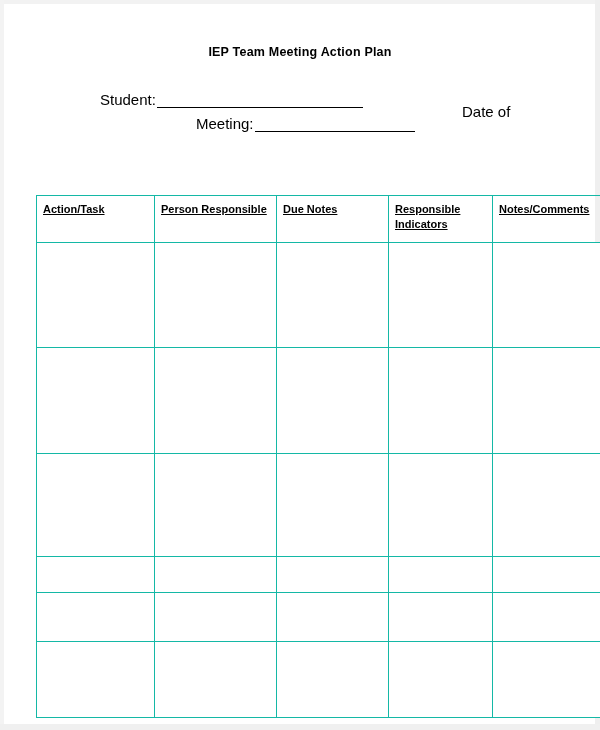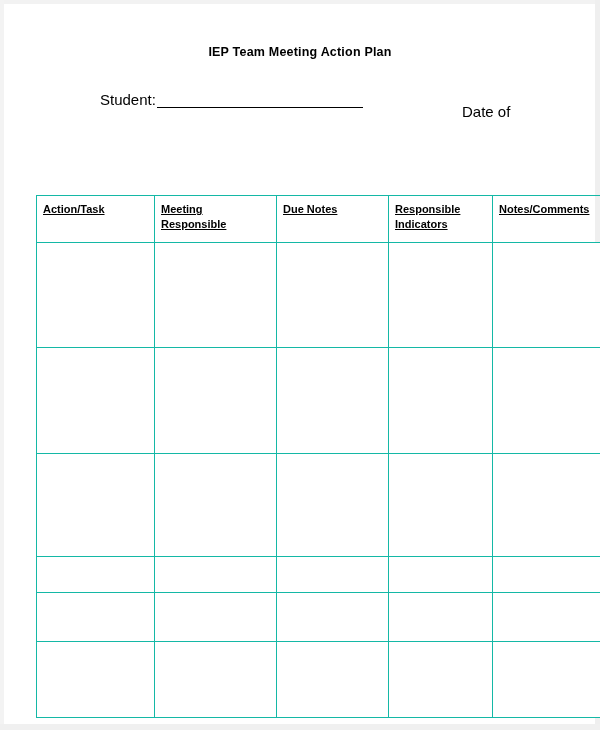--- a/index.html
+++ b/index.html
@@ -130,26 +130,29 @@
   <div class="doc-title">IEP Team Meeting Action Plan</div>
 
   <div class="field-row field-student">
     <span>Student:</span><span class="rule rule-student"></span>
   </div>
 
   <div class="field-row field-date-of">
     <span>Date of</span>
   </div>
 
+  <div class="field-row field-meeting">
+    <span>Meeting:</span><span class="rule rule-meeting"></span>
+  </div>
 
   <table class="plan">
     <thead>
       <tr>
         <th class="col-action">Action/Task</th>
-        <th class="col-person">Meeting Responsible</th>
+        <th class="col-person">Person Responsible</th>
         <th class="col-due">Due Notes</th>
         <th class="col-perf">Responsible Indicators</th>
         <th class="col-notes">Notes/Comments</th>
       </tr>
     </thead>
     <tbody>
         <tr style="height: 105px;">
           <td class="col-action"></td>
           <td class="col-person"></td>
           <td class="col-due"></td>

